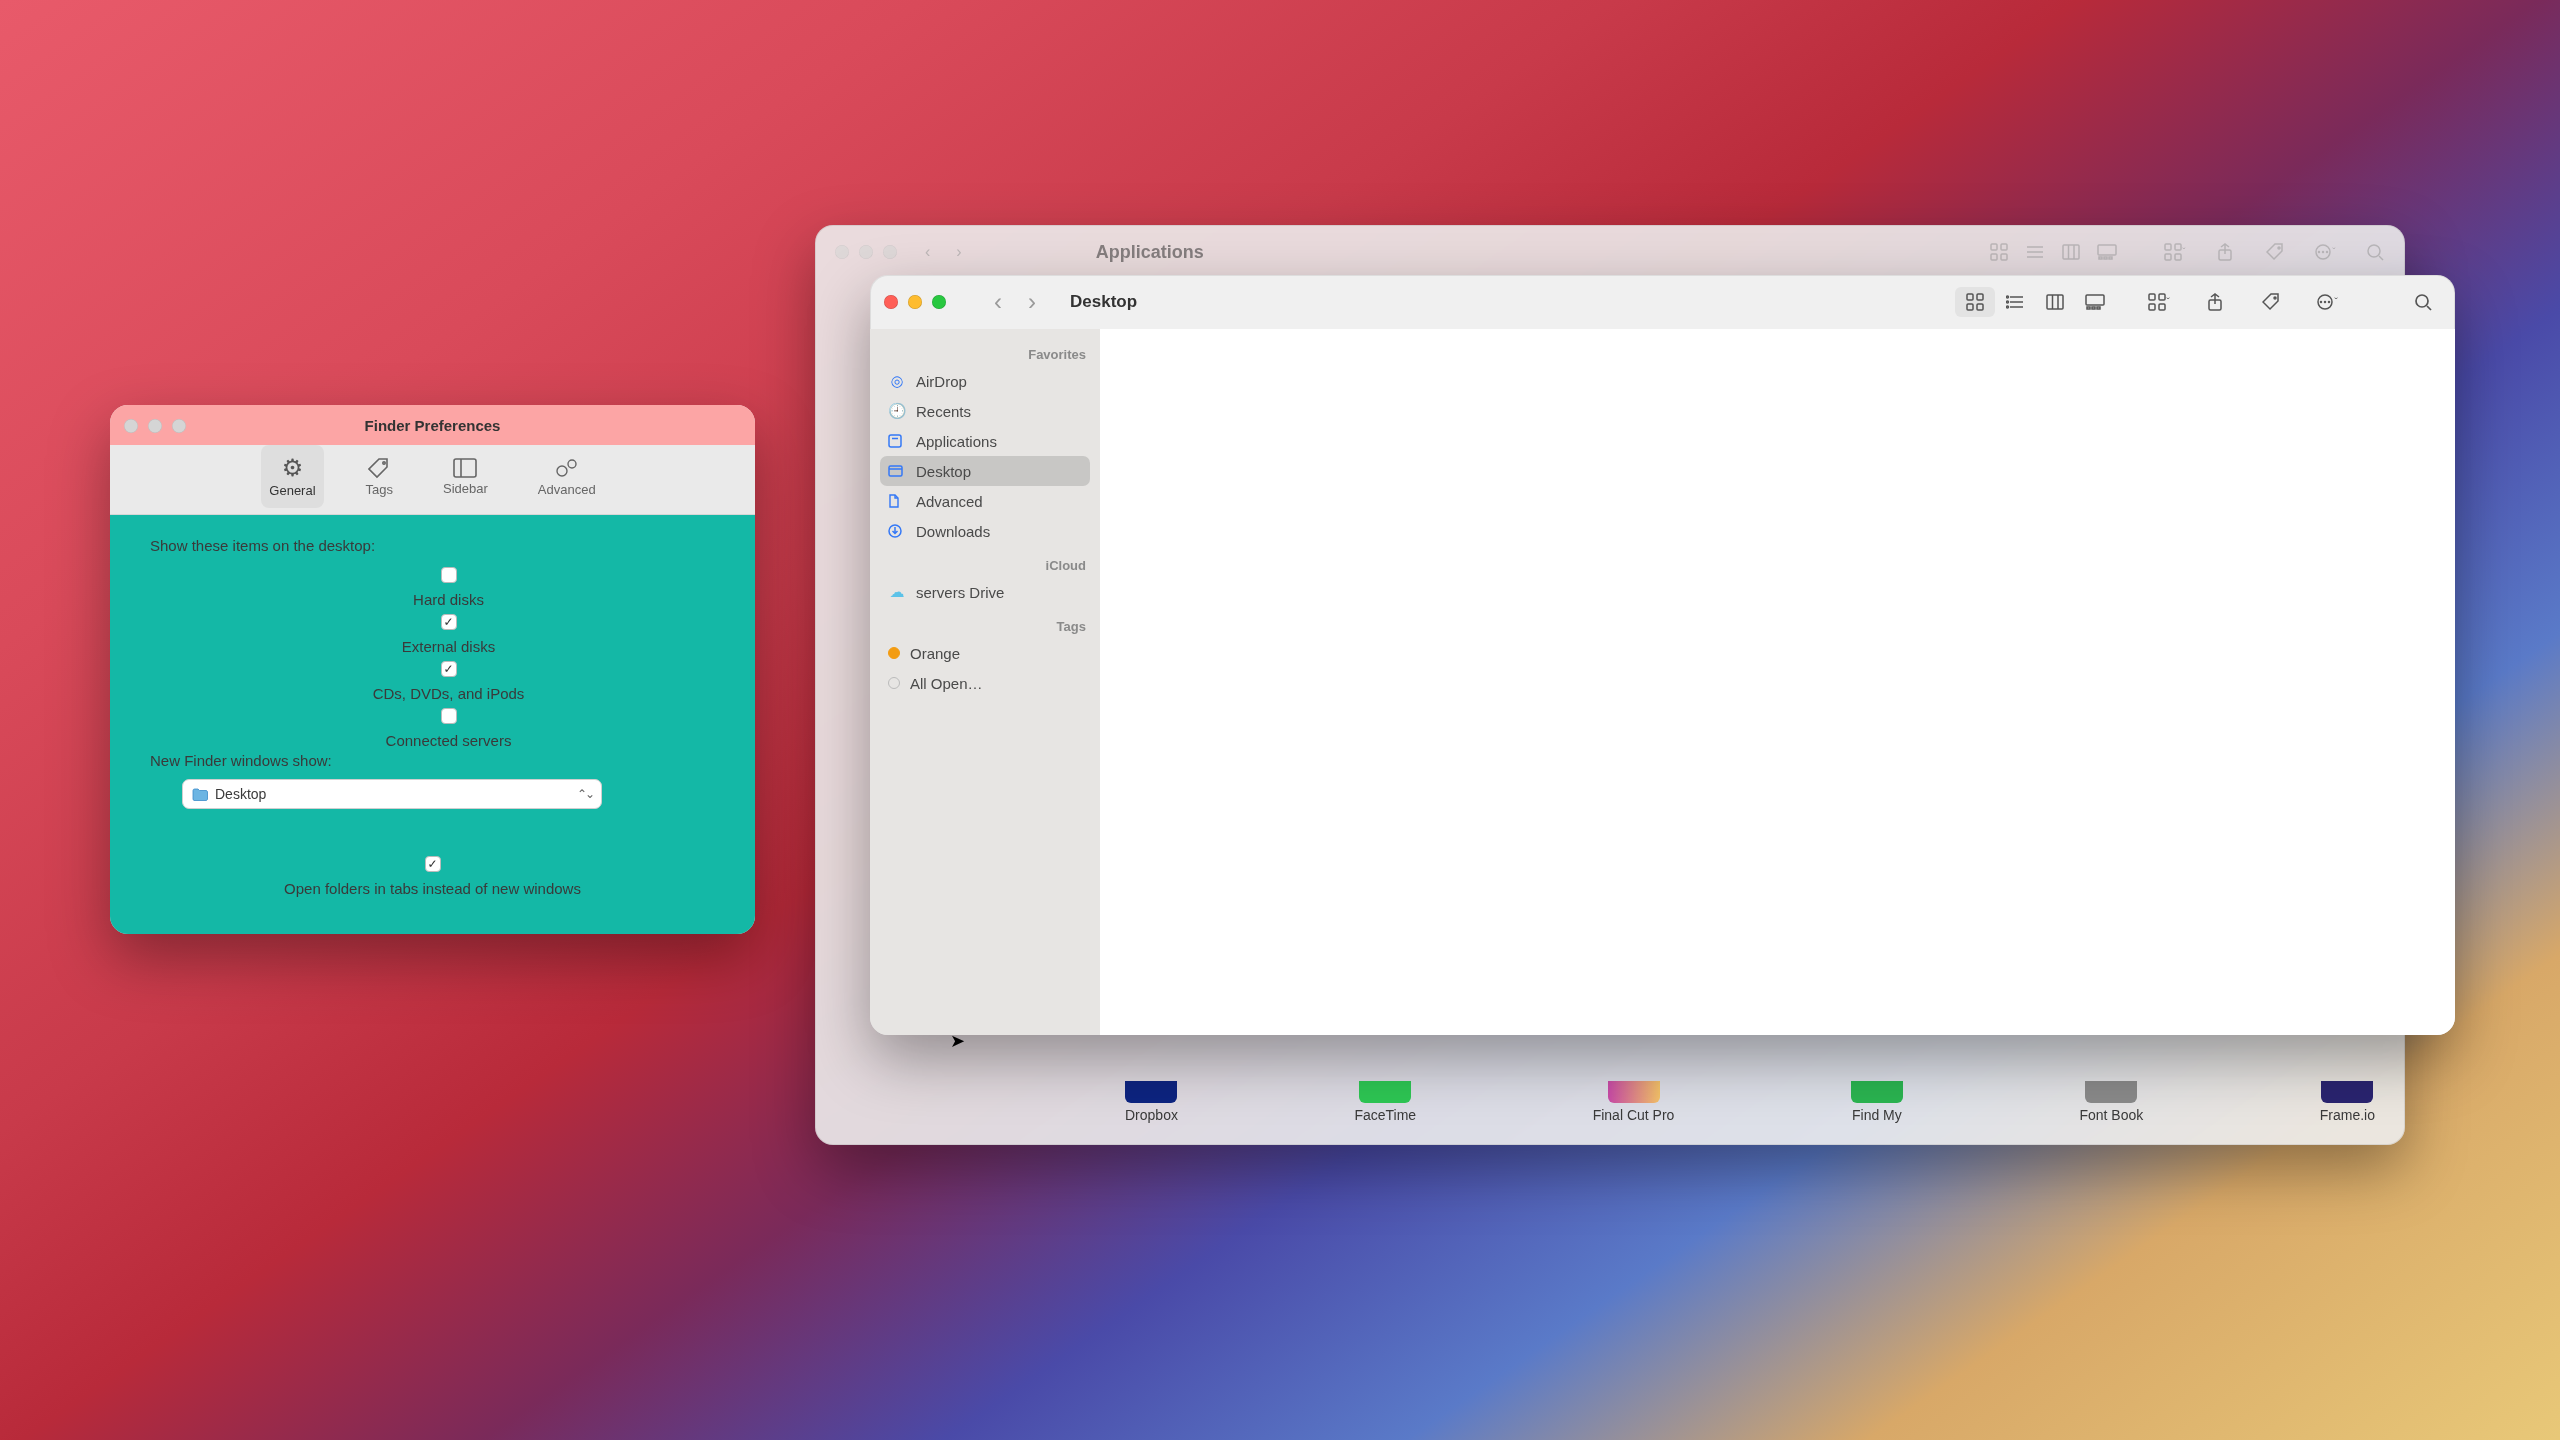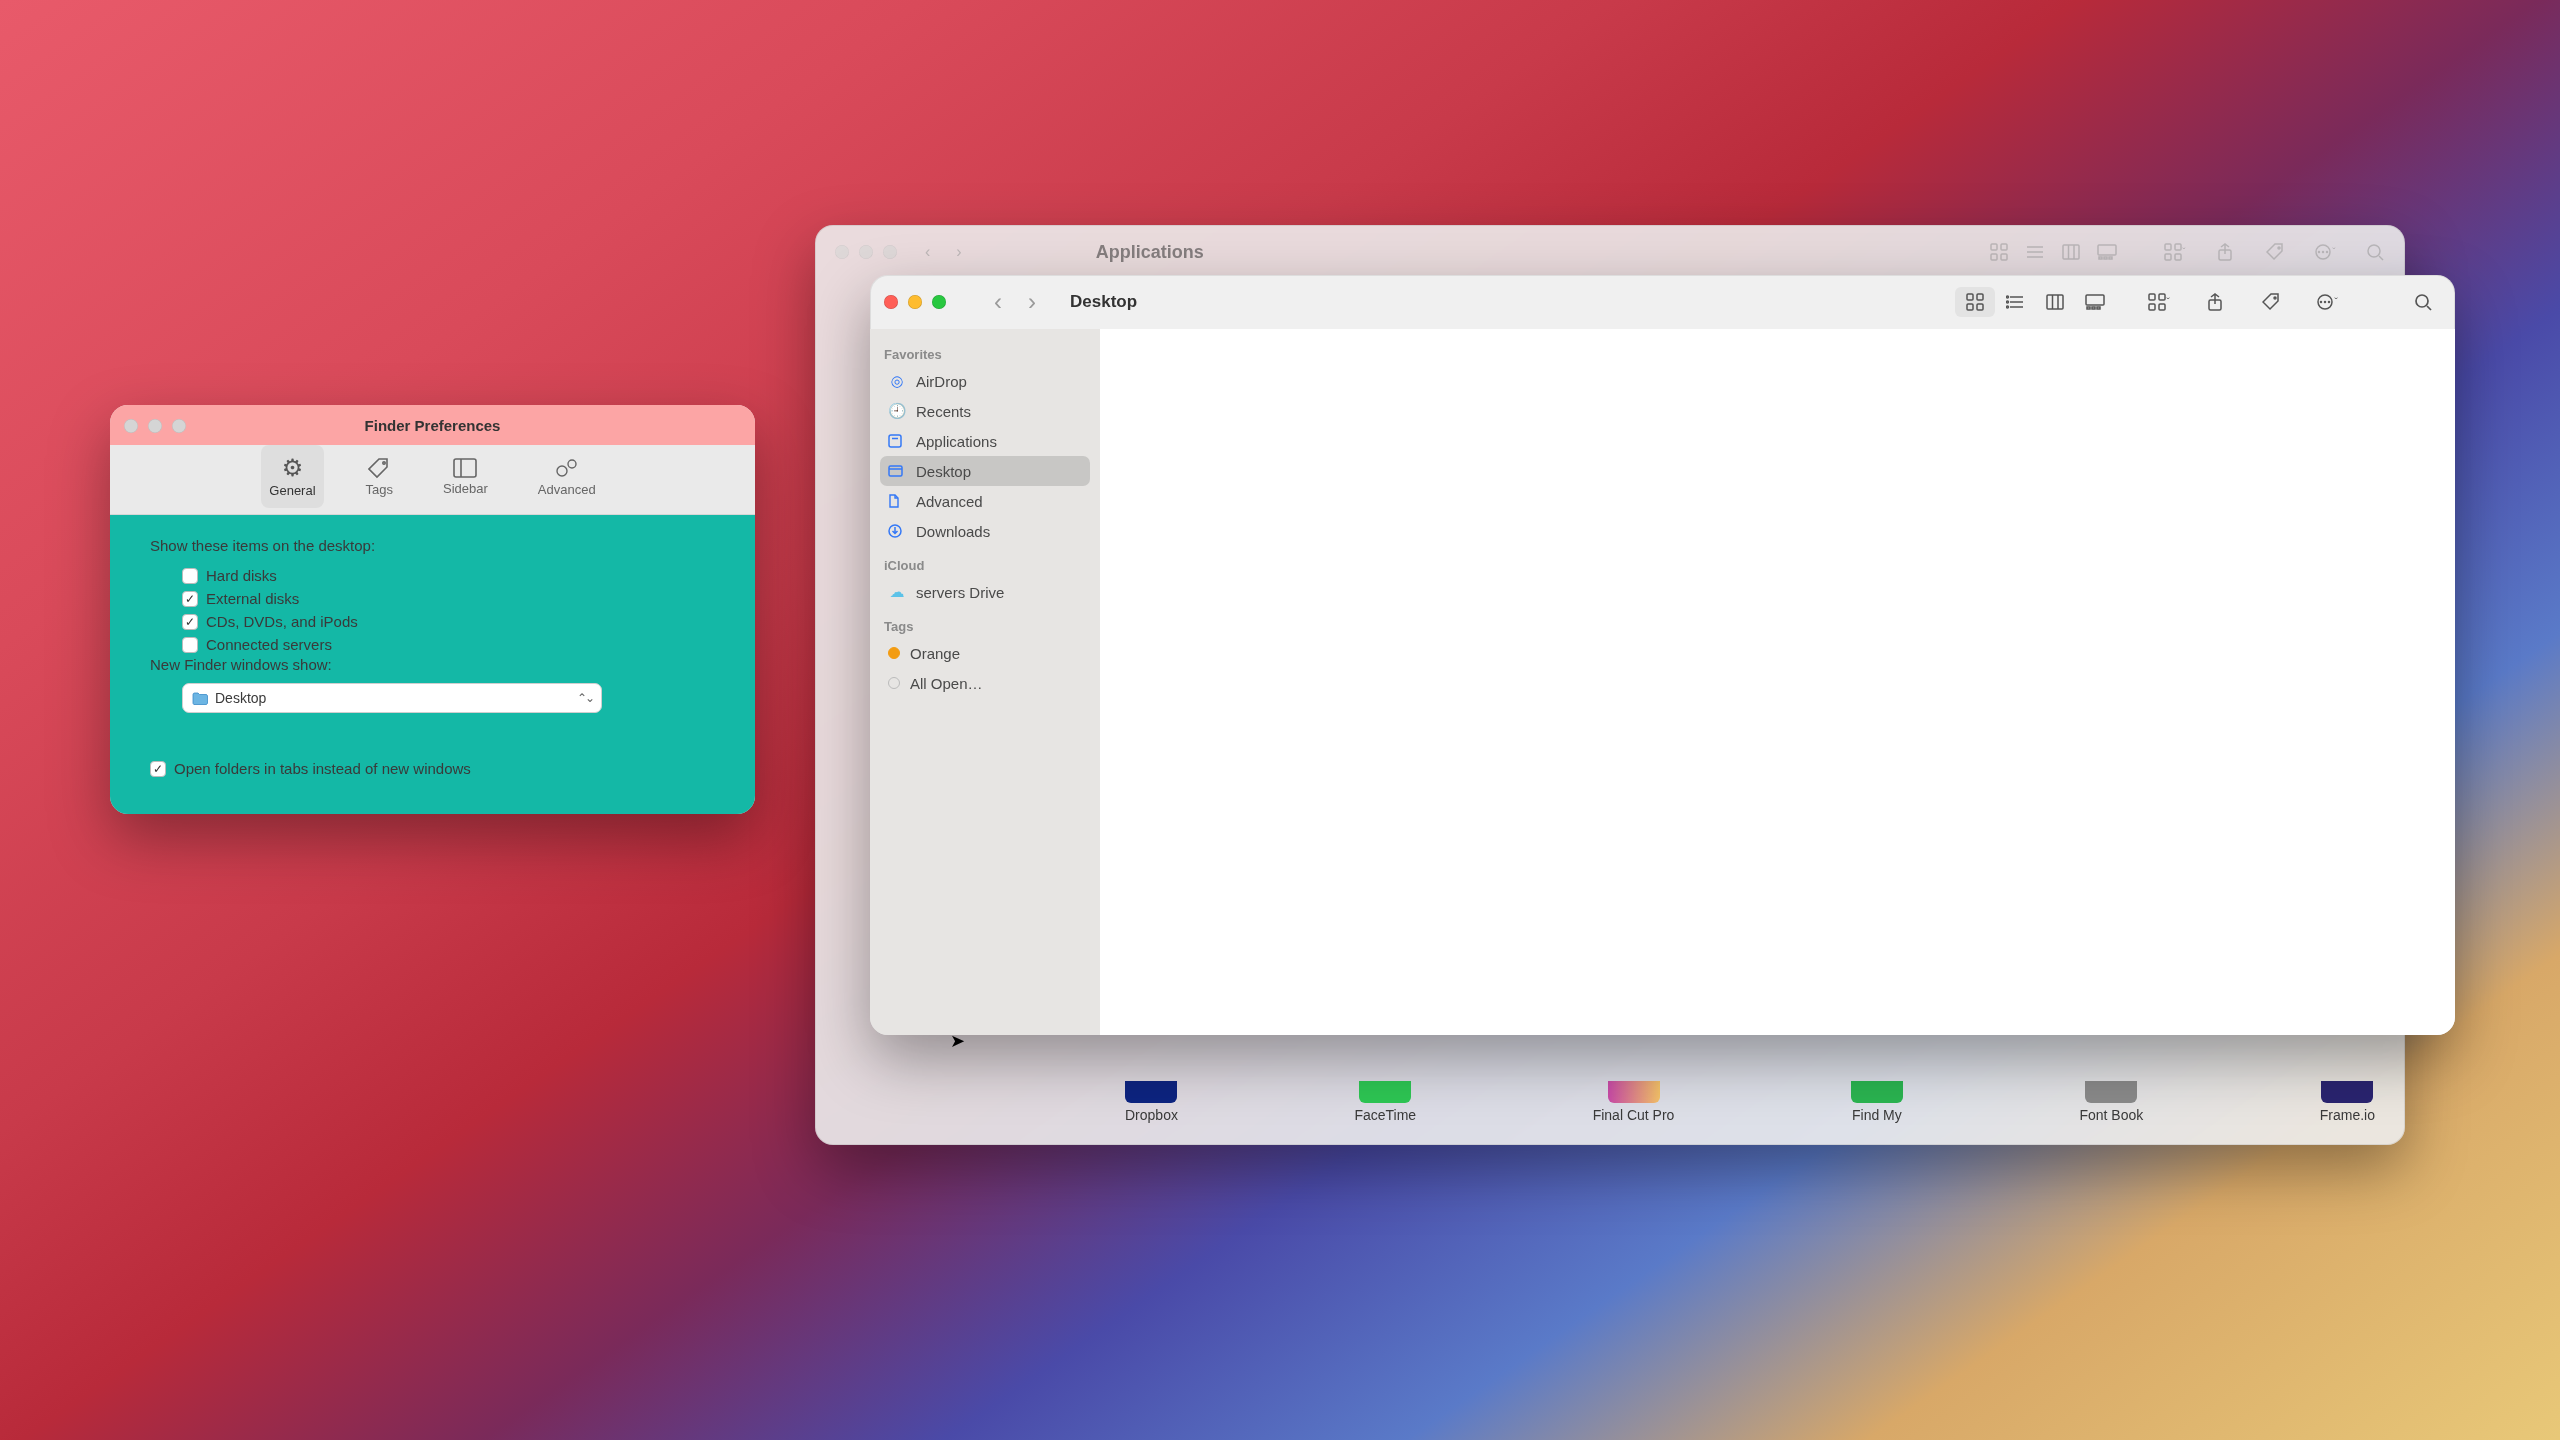--- a/index.html
+++ b/index.html
@@ -36,21 +36,21 @@
     
     #prefs { left: 110px; top: 405px; width: 645px; }
     #prefs .titlebar { justify-content: center; height: 40px; border-bottom: none; background: #fca5a5; }
     #prefs .traffic { position: absolute; left: 14px; top: 14px; }
     #prefs-tabs { height: 70px; display: flex; justify-content: center; gap: 34px; background: #eaeaea; border-bottom: 1px solid #d6d6d6; padding-bottom: 6px; }
     .ptab { display: flex; flex-direction: column; align-items: center; justify-content: center; font-size: 13px; color: #666; cursor: default; padding: 0 8px; border-radius: 8px; }
     .ptab.active { background: #dedede; color: #333; }
     .ptab .picon { font-size: 24px; line-height: 1; margin-bottom: 3px; color: #555; }
     #prefs-body { background: #14b8a6; padding: 22px 40px 34px 40px; color: #3a3a3a; font-size: 15px; }
     #prefs-body .section-label { margin: 0 0 10px 0; }
-    .cb-row { display:flex; align-items:center; gap:8px; padding:3px 0 3px 32px; }
+    .cb-row { display:flex; align-items:center; gap:8px; padding:3px 0 3px 32px;flex-direction:column; }
     .cb { width:16px; height:16px; border:1px solid #bbb; border-radius:4px; background:#fff; display:flex; align-items:center; justify-content:center; font-size:12px; color:#333; }
     .cb.checked::after { content:"✓"; }
     .newwin { margin-top:24px; }
     .select { margin:6px 0 0 32px; width:420px; height:30px; display:flex; align-items:center; justify-content:space-between; padding:0 8px 0 8px; border:1px solid #cfcfcf; border-radius:7px; background:#fff; font-size:14px; }
     .select .sicon { width:18px; height:18px; display:inline-flex; align-items:center; justify-content:center; margin-right:6px; }
     .select .selval { flex:1; }
     .select .chev { font-size:12px; color:#666; letter-spacing:-2px; }
     .tabs-cb { margin-top:44px; }
 
     
@@ -77,21 +77,21 @@
     .front-title { font-size: 17px; font-weight:600; color:#333; margin-left: 10px; }
 
     .front-toolbar { margin-left:auto; display:flex; align-items:center; gap: 28px; color:#6a6a6a; }
     .viewseg { display:flex; border-radius:7px; }
     .viewseg .v { width:40px; height:30px; display:flex; align-items:center; justify-content:center; border-radius:6px; }
     .viewseg .v.active { background:#e3e3e3; }
     .rtools { display:flex; gap:24px; align-items:center; }
 
     .finder-body { display:flex; height: calc(100% - 54px); }
     .sidebar { width: 230px; background: #e7e5e3; padding: 6px 10px 10px 10px; font-size:15px; color:#4a4a4a; }
-    .shead { font-size:13px; color:#8a8a8a; font-weight:600; margin: 12px 4px 4px 4px; }
+    .shead { font-size:13px; color:#8a8a8a; font-weight:600; margin: 12px 4px 4px 4px; text-align: right; }
     .sitem { display:flex; align-items:center; gap:10px; height:30px; padding:0 8px; border-radius:7px; cursor:default; }
     .sitem.selected { background:#c8c7c5; }
     .sic { width:18px; text-align:center; color:#3478f6; font-size:15px; }
     .sic.cloud { color:#5cc2e8; }
     .tagdot { width:12px; height:12px; border-radius:50%; border:1px solid #bbb; }
     .tagdot.orange { background:#f39c12; border-color:#f39c12; }
 
     .content { flex:1; background:#fff; }
 
     

